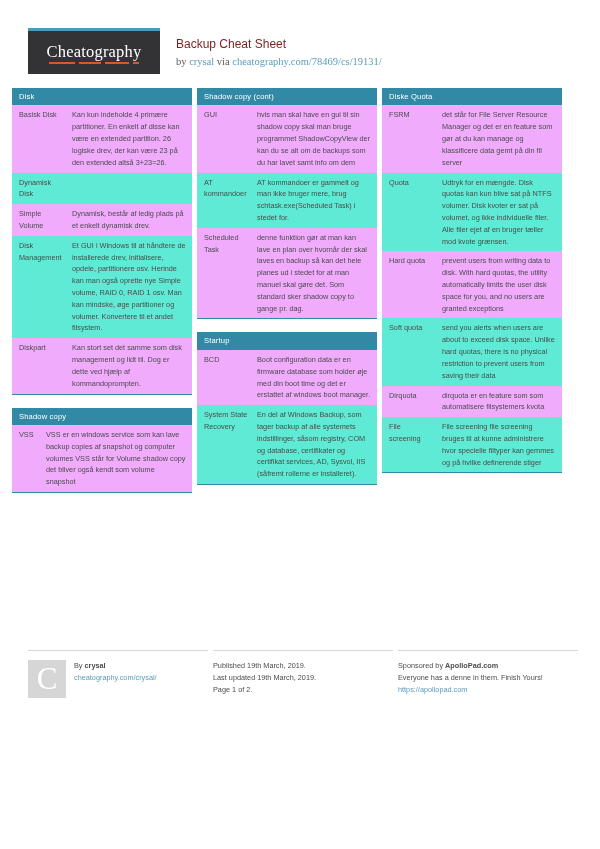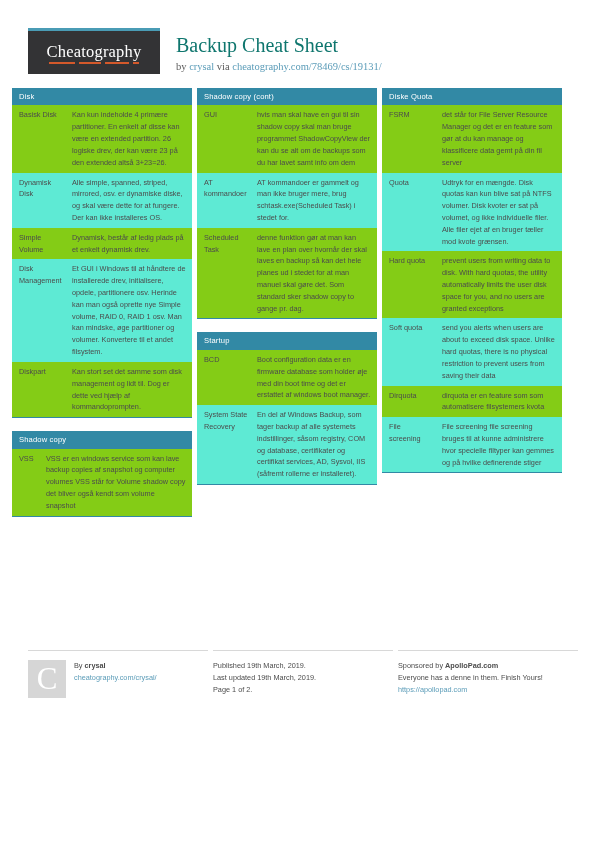--- a/index.html
+++ b/index.html
@@ -52,23 +52,23 @@
       #d4592b 56px, #d4592b 80px,
       transparent 80px, transparent 84px,
       #d4592b 84px, #d4592b 110px
     );
   }
   .title-wrap {
     margin-left: 16px;
     padding-top: 4px;
   }
   .sheet-title {
-    font-family: Liberation Serif, serif;
-    font-size: 20px;
-    color: #0f766e;
+    font-family: Liberation Sans, sans-serif;
+    font-size: 12px;
+    color: #7f1d1d;
     line-height: 1.3;
     font-weight: normal;
   }
   .byline {
     font-family: "Liberation Serif", serif;
     font-size: 10.5px;
     color: #5a5a5a;
     margin-top: 2px;
     line-height: 1.3;
   }
@@ -95,21 +95,21 @@
   }
   .tbl-body {
     border-bottom: 1.6px solid #3289a5;
   }
   .row {
     display: flex;
     font-size: 7.3px;
     color: #4c4c4c;
     line-height: 1.62;
   }
-  .row.odd { background: #84cc16; }
+  .row.odd { background: #f0abfc; }
   .row.even { background: #5eead4; }
   .cell-k {
     padding: 4px 4px 4px 7px;
     flex: none;
   }
   .cell-v {
     padding: 4px 6px 4px 4px;
     flex: 1;
   }
   
@@ -163,21 +163,20 @@
     <div class="col">
       <div class="tbl kw-wide">
         <div class="tbl-head">Disk</div>
         <div class="tbl-body">
           <div class="row odd">
             <div class="cell-k">Basisk Disk</div>
             <div class="cell-v">Kan kun indeholde 4 primære partitioner. En enkelt af disse kan være en extended partition. 26 logiske drev, der kan være 23 på den extended altså 3+23=26.</div>
           </div>
           <div class="row even">
             <div class="cell-k">Dynamisk Disk</div>
-            <div class="cell-v">Alle simple, spanned, striped, mirrored, osv. er dynamiske diske, og skal være dette for at fungere. Der kan ikke installeres OS.</div>
           </div>
           <div class="row odd">
             <div class="cell-k">Simple Volume</div>
             <div class="cell-v">Dynamisk, består af ledig plads på et enkelt dynamisk drev.</div>
           </div>
           <div class="row even">
             <div class="cell-k">Disk Management</div>
             <div class="cell-v">Et GUI i Windows til at håndtere de installerede drev, initialisere, opdele, partitionere osv. Herinde kan man også oprette nye Simple volume, RAID 0, RAID 1 osv. Man kan mindske, øge partitioner og volumer. Konvertere til et andet filsystem.</div>
           </div>
           <div class="row odd">

